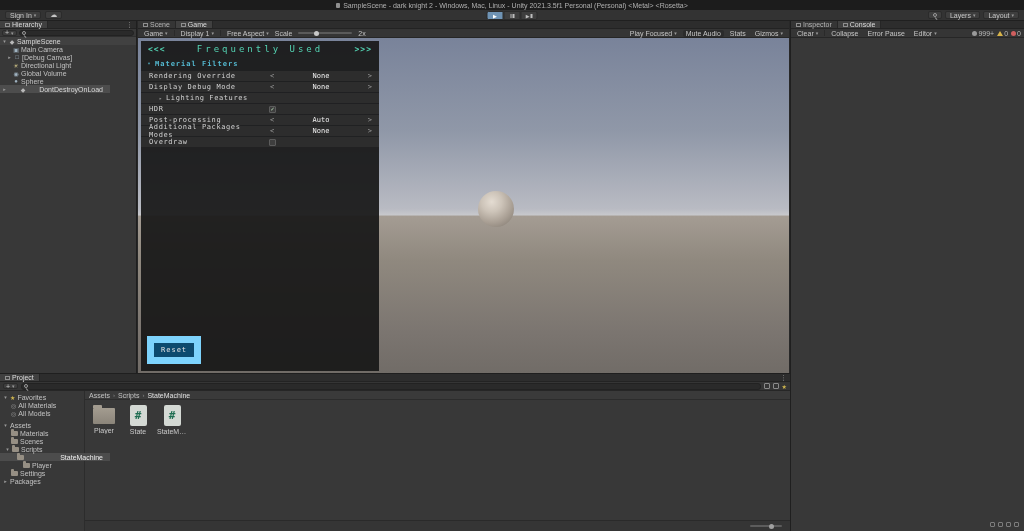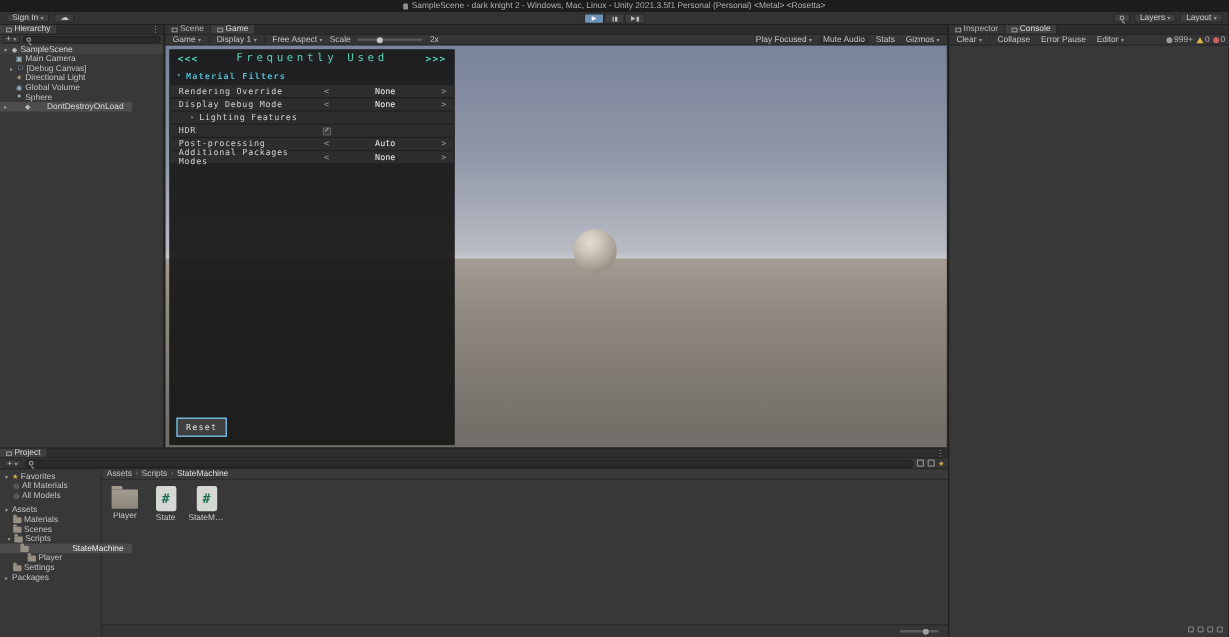--- a/index.html
+++ b/index.html
@@ -54,21 +54,21 @@
 .ov-sec{height:11px;display:flex;align-items:flex-start;gap:3px;padding-left:6px;color:#54b9d1;font-weight:bold;letter-spacing:1px;margin-top:2px}
 .ov-sec .fold{color:#54b9d1}
 .ov-row{height:10px;margin-bottom:1px;background:#2d2d2d;display:flex;align-items:center;padding-left:8px}
 .ov-row .lbl{flex:1;letter-spacing:0.6px;color:#d2d2d2}
 .ov-row.foldrow{padding-left:17px;gap:3px}
 .sel{width:110px;display:flex;align-items:center;justify-content:space-between;padding:0 7px 0 1px;color:#efefef;flex:none}
 .sel .arr{color:#9e9e9e}
 .chkwrap{width:110px;display:flex;align-items:center;flex:none}
 .chk{width:7px;height:7px;background:#3e3e3e;border:1px solid #5c5c5c;border-radius:1px;display:flex;align-items:center;justify-content:center}
 .chk span{color:#bfe9c1;font-size:6px;line-height:1}
-.reset-btn{position:absolute;left:6px;bottom:7px;padding:3px 7px;background:#404040;border:1px solid #7dd3fc;color:#e2e2e2;letter-spacing:1px}
+.reset-btn{position:absolute;left:6px;bottom:7px;padding:3px 7px;background:#0c4a6e;border:7px solid #7dd3fc;color:#e2e2e2;letter-spacing:1px}
 
 .rightpanel{position:absolute;left:790px;top:21px;width:234px;height:510px;background:#383838;border-left:1px solid #1f1f1f;display:flex;flex-direction:column}
 .cbadges{margin-left:auto;display:flex;align-items:center;gap:3px}
 .cbadge{display:flex;align-items:center;gap:1px;color:#b8b8b8}
 .dot{width:5px;height:5px;border-radius:50%;background:#9a9a9a;display:inline-block}
 .dot.err{background:#cf5f5f}
 .tri{width:0;height:0;border-left:3px solid transparent;border-right:3px solid transparent;border-bottom:5px solid #d8b44a;display:inline-block}
 .clog{flex:1}
 .corner-icons{position:absolute;right:5px;bottom:4px;display:flex;gap:3px}
 .ci{width:5px;height:5px;border:1px solid #7d7d7d;border-radius:1px}
@@ -299,20 +299,28 @@
           </span>
         </div>
         <div class="ov-row">
           <span class="lbl">Additional Packages Modes</span>
           <span class="sel">
             <span class="arr">&lt;</span>
             <span>None</span>
             <span class="arr">&gt;</span>
           </span>
         </div>
+        <div class="ov-row">
+          <span class="lbl">Overdraw</span>
+          <span class="chkwrap">
+            <span class="chk">
+              <span></span>
+            </span>
+          </span>
+        </div>
 
         <div class="reset-btn">Reset</div>
       </div>
     </div>
   </div>
 
   <div class="rightpanel">
     <div class="tabbar">
       <div class="tab">
         <span class="tab-ico"></span>

